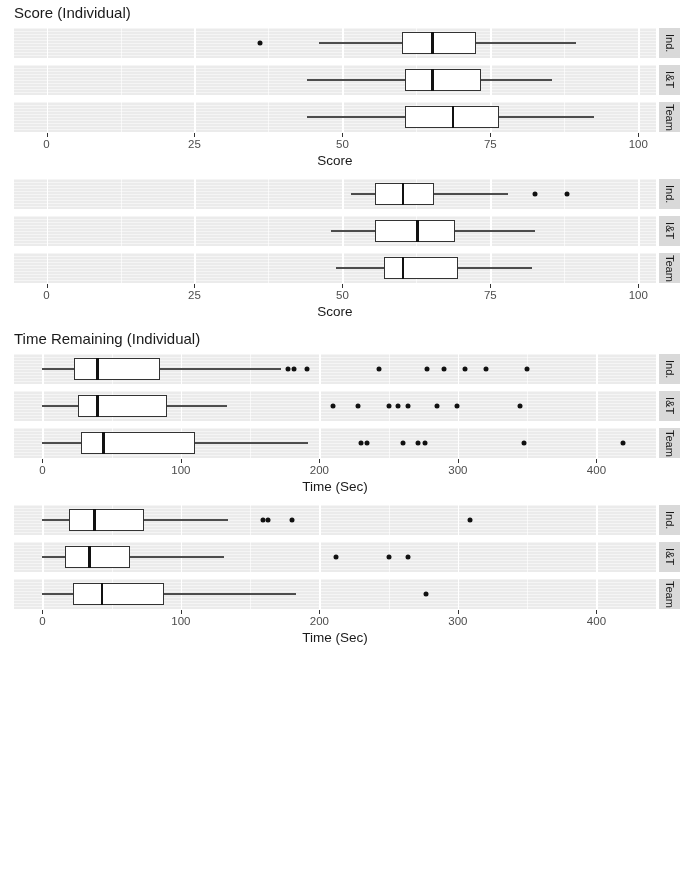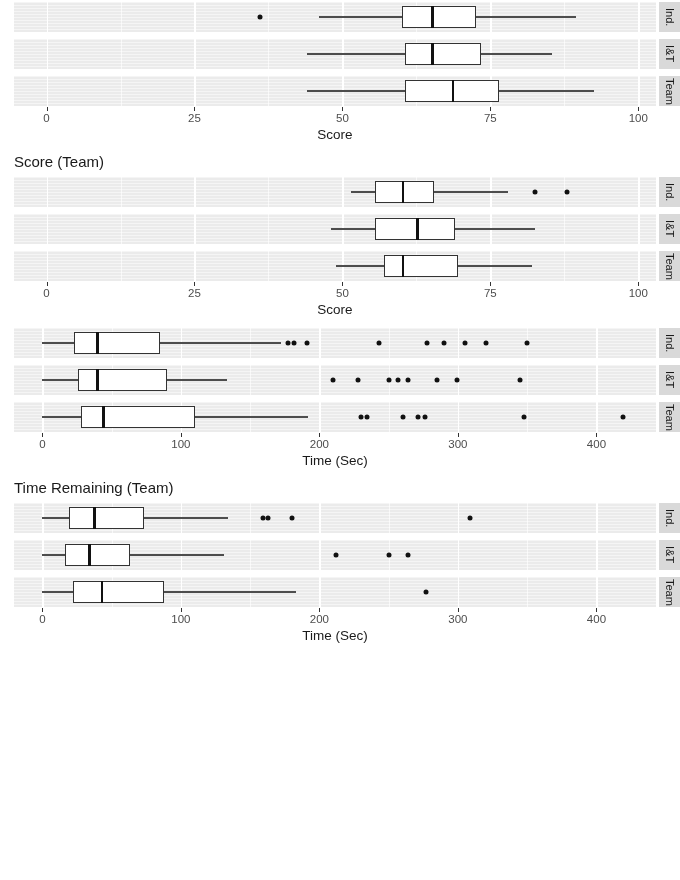--- a/index.html
+++ b/index.html
@@ -26,20 +26,21 @@
   .axis-label{margin-left:14px;margin-right:24px;text-align:center;font-size:13.5px;color:#1a1a1a;margin-top:1px;}
   .caption{font-family:"Liberation Serif",serif;font-size:17.5px;line-height:1.38;color:#111111;
            text-align:justify;margin:12px 1px 13px 1px;}
 </style>
 </head>
 <body>
 
 <div class="page">
 
   <section class="chart">
+    <div class="chart-title">Score (Individual)</div>
     <div class="facets">
         <div class="facet-row">
           <div class="panel">
             <div class="gridline minor" style="left: 16.5899%;"></div>
             <div class="gridline minor" style="left: 39.6313%;"></div>
             <div class="gridline minor" style="left: 62.6728%;"></div>
             <div class="gridline minor" style="left: 85.7143%;"></div>
             <div class="gridline major" style="left: 5.06912%;"></div>
             <div class="gridline major" style="left: 28.1106%;"></div>
             <div class="gridline major" style="left: 51.1521%;"></div>
@@ -102,21 +103,20 @@
         <div class="tick-label" style="left: 51.1521%;">50</div>
         <div class="tick-mark" style="left: 74.1935%;"></div>
         <div class="tick-label" style="left: 74.1935%;">75</div>
         <div class="tick-mark" style="left: 97.235%;"></div>
         <div class="tick-label" style="left: 97.235%;">100</div>
       </div>
     <div class="axis-label">Score</div>
   </section>
 
   <section class="chart">
-    <div class="chart-title">Score (Team)</div>
     <div class="facets">
         <div class="facet-row">
           <div class="panel">
             <div class="gridline minor" style="left: 16.5899%;"></div>
             <div class="gridline minor" style="left: 39.6313%;"></div>
             <div class="gridline minor" style="left: 62.6728%;"></div>
             <div class="gridline minor" style="left: 85.7143%;"></div>
             <div class="gridline major" style="left: 5.06912%;"></div>
             <div class="gridline major" style="left: 28.1106%;"></div>
             <div class="gridline major" style="left: 51.1521%;"></div>
@@ -181,20 +181,21 @@
         <div class="tick-mark" style="left: 74.1935%;"></div>
         <div class="tick-label" style="left: 74.1935%;">75</div>
         <div class="tick-mark" style="left: 97.235%;"></div>
         <div class="tick-label" style="left: 97.235%;">100</div>
       </div>
     <div class="axis-label">Score</div>
   </section>
 
 
   <section class="chart">
+    <div class="chart-title">Time Remaining (Individual)</div>
     <div class="facets">
         <div class="facet-row">
           <div class="panel">
             <div class="gridline minor" style="left: 15.2104%;"></div>
             <div class="gridline minor" style="left: 36.7853%;"></div>
             <div class="gridline minor" style="left: 58.3603%;"></div>
             <div class="gridline minor" style="left: 79.9353%;"></div>
             <div class="gridline major" style="left: 4.42287%;"></div>
             <div class="gridline major" style="left: 25.9978%;"></div>
             <div class="gridline major" style="left: 47.5728%;"></div>
@@ -280,21 +281,20 @@
         <div class="tick-label" style="left: 47.5728%;">200</div>
         <div class="tick-mark" style="left: 69.1478%;"></div>
         <div class="tick-label" style="left: 69.1478%;">300</div>
         <div class="tick-mark" style="left: 90.7228%;"></div>
         <div class="tick-label" style="left: 90.7228%;">400</div>
       </div>
     <div class="axis-label">Time (Sec)</div>
   </section>
 
   <section class="chart">
-    <div class="chart-title">Time Remaining (Team)</div>
     <div class="facets">
         <div class="facet-row">
           <div class="panel">
             <div class="gridline minor" style="left: 15.2104%;"></div>
             <div class="gridline minor" style="left: 36.7853%;"></div>
             <div class="gridline minor" style="left: 58.3603%;"></div>
             <div class="gridline minor" style="left: 79.9353%;"></div>
             <div class="gridline major" style="left: 4.42287%;"></div>
             <div class="gridline major" style="left: 25.9978%;"></div>
             <div class="gridline major" style="left: 47.5728%;"></div>

